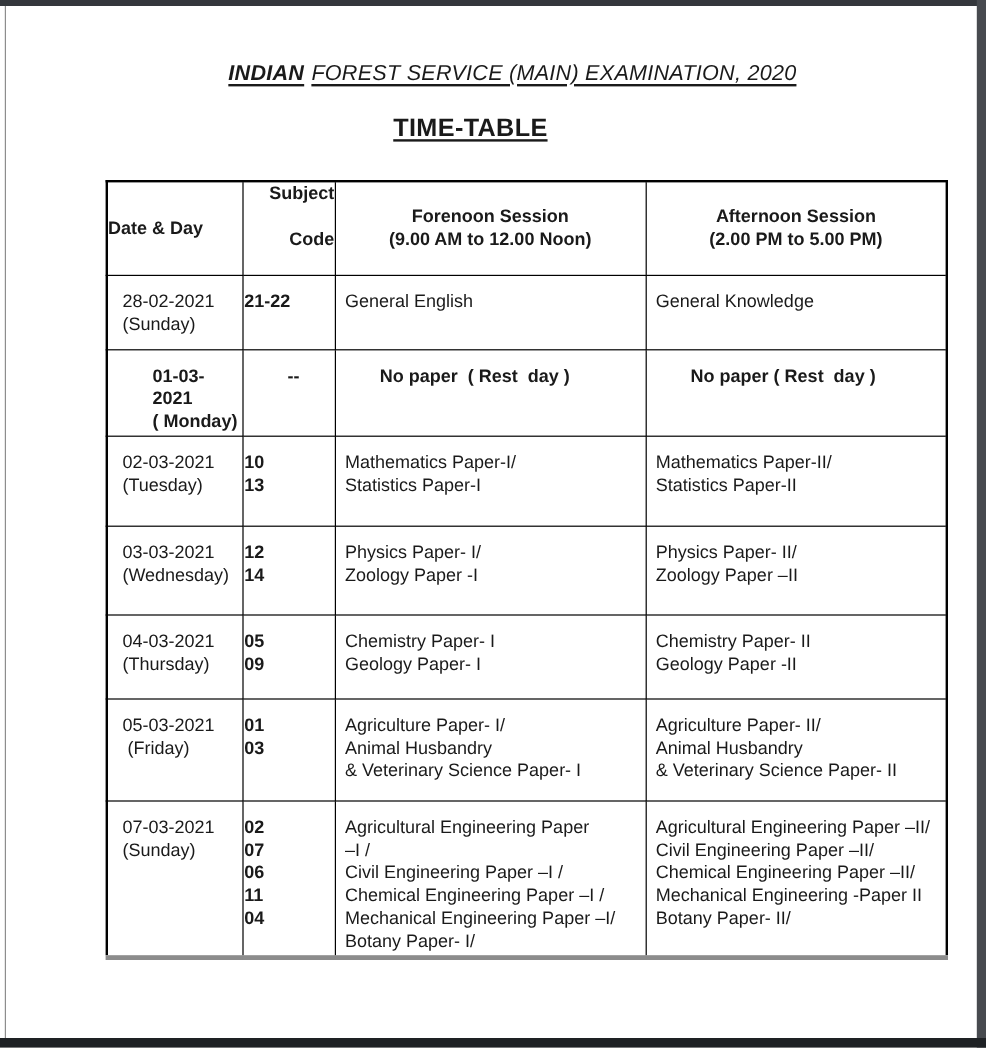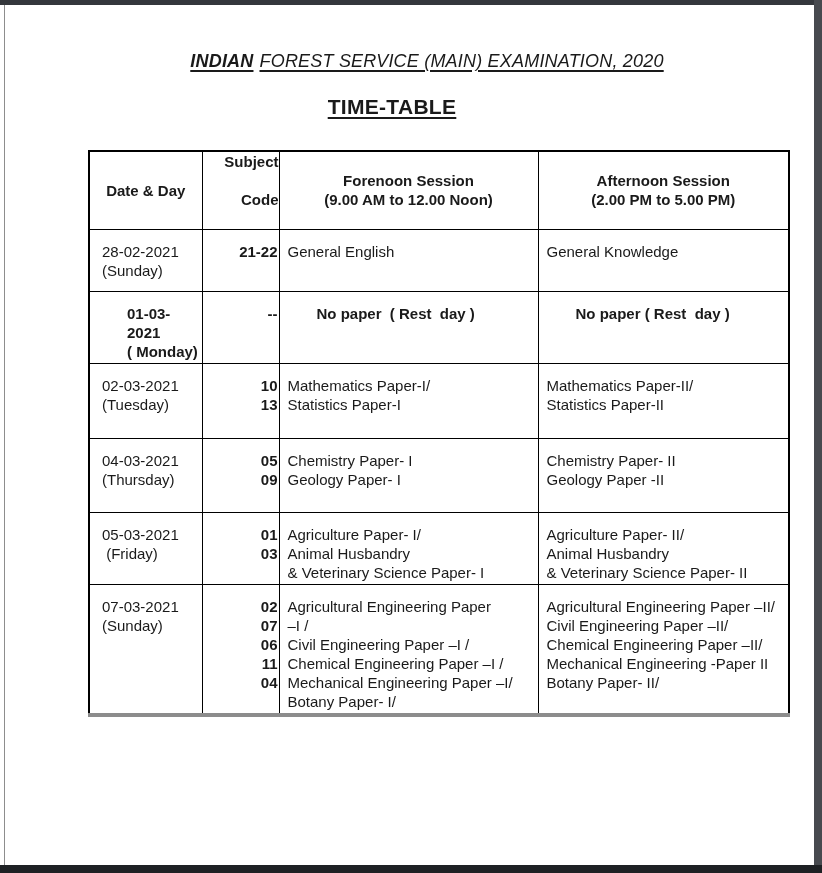--- a/index.html
+++ b/index.html
@@ -39,27 +39,27 @@
     border-bottom: 4px solid #8c8c8c;
   }
   .timetable th, .timetable td {
     border: 1px solid #000000;
     font-size: 15px; line-height: 19px;
     white-space: pre-wrap;
     overflow: hidden;
   }
   .timetable thead tr { height: 78px; }
   .timetable th { font-weight: bold; padding: 0; }
-  .h-date { text-align: center; vertical-align: middle; padding-left: 12px; }
+  .h-date { text-align: left; vertical-align: middle; padding-left: 12px; }
   .h-code { text-align: right; vertical-align: top; padding: 7px 2px 0 7px; }
   .h-sess { text-align: center; vertical-align: middle; }
 
   .timetable td { vertical-align: top; }
   .c-date { padding: 12px 2px 2px 12px; }
-  .c-code { text-align: right; font-weight: bold; padding-top: 12px; }
+  .c-code { text-align: left; font-weight: bold; padding-top: 12px; }
   .c-sess { padding: 12px 2px 2px 8px; }
 
   .timetable tbody tr:nth-child(1) { height: 62px; }
   .timetable tbody tr:nth-child(2) { height: 55px; }
   .timetable tbody tr:nth-child(3) { height: 75px; }
   .timetable tbody tr:nth-child(4) { height: 74px; }
   .timetable tbody tr:nth-child(5) { height: 70px; }
   .timetable tbody tr:nth-child(6) { height: 85px; }
   .timetable tbody tr:nth-child(7) { height: 61px; }
   .timetable tbody tr:nth-child(8) { height: 142px; }
@@ -119,20 +119,30 @@
       <td class="c-date">02-03-2021
 (Tuesday)</td>
       <td class="c-code">10
 13</td>
       <td class="c-sess">Mathematics Paper-I/
 Statistics Paper-I</td>
       <td class="c-sess">Mathematics Paper-II/
 Statistics Paper-II</td>
     </tr>
     <tr>
+      <td class="c-date">03-03-2021
+(Wednesday)</td>
+      <td class="c-code">12
+14</td>
+      <td class="c-sess">Physics Paper- I/
+Zoology Paper -I</td>
+      <td class="c-sess">Physics Paper- II/
+Zoology Paper –II</td>
+    </tr>
+    <tr>
       <td class="c-date">04-03-2021
 (Thursday)</td>
       <td class="c-code">05
 09</td>
       <td class="c-sess">Chemistry Paper- I
 Geology Paper- I</td>
       <td class="c-sess">Chemistry Paper- II
 Geology Paper -II</td>
     </tr>
     <tr>

